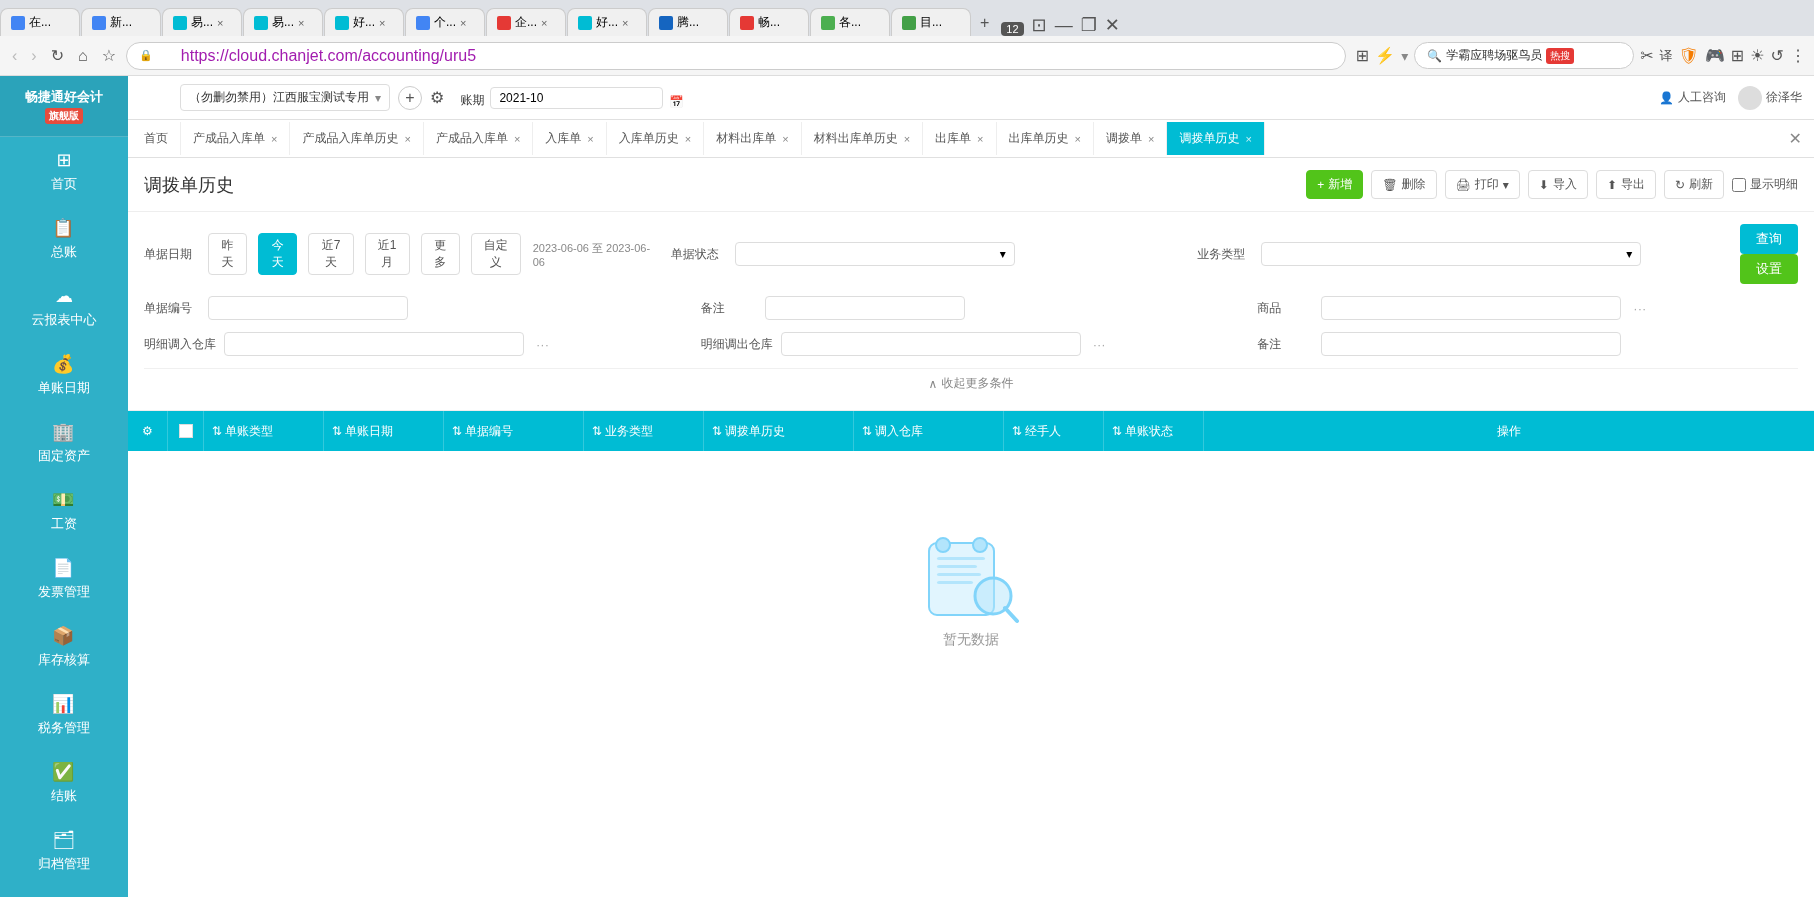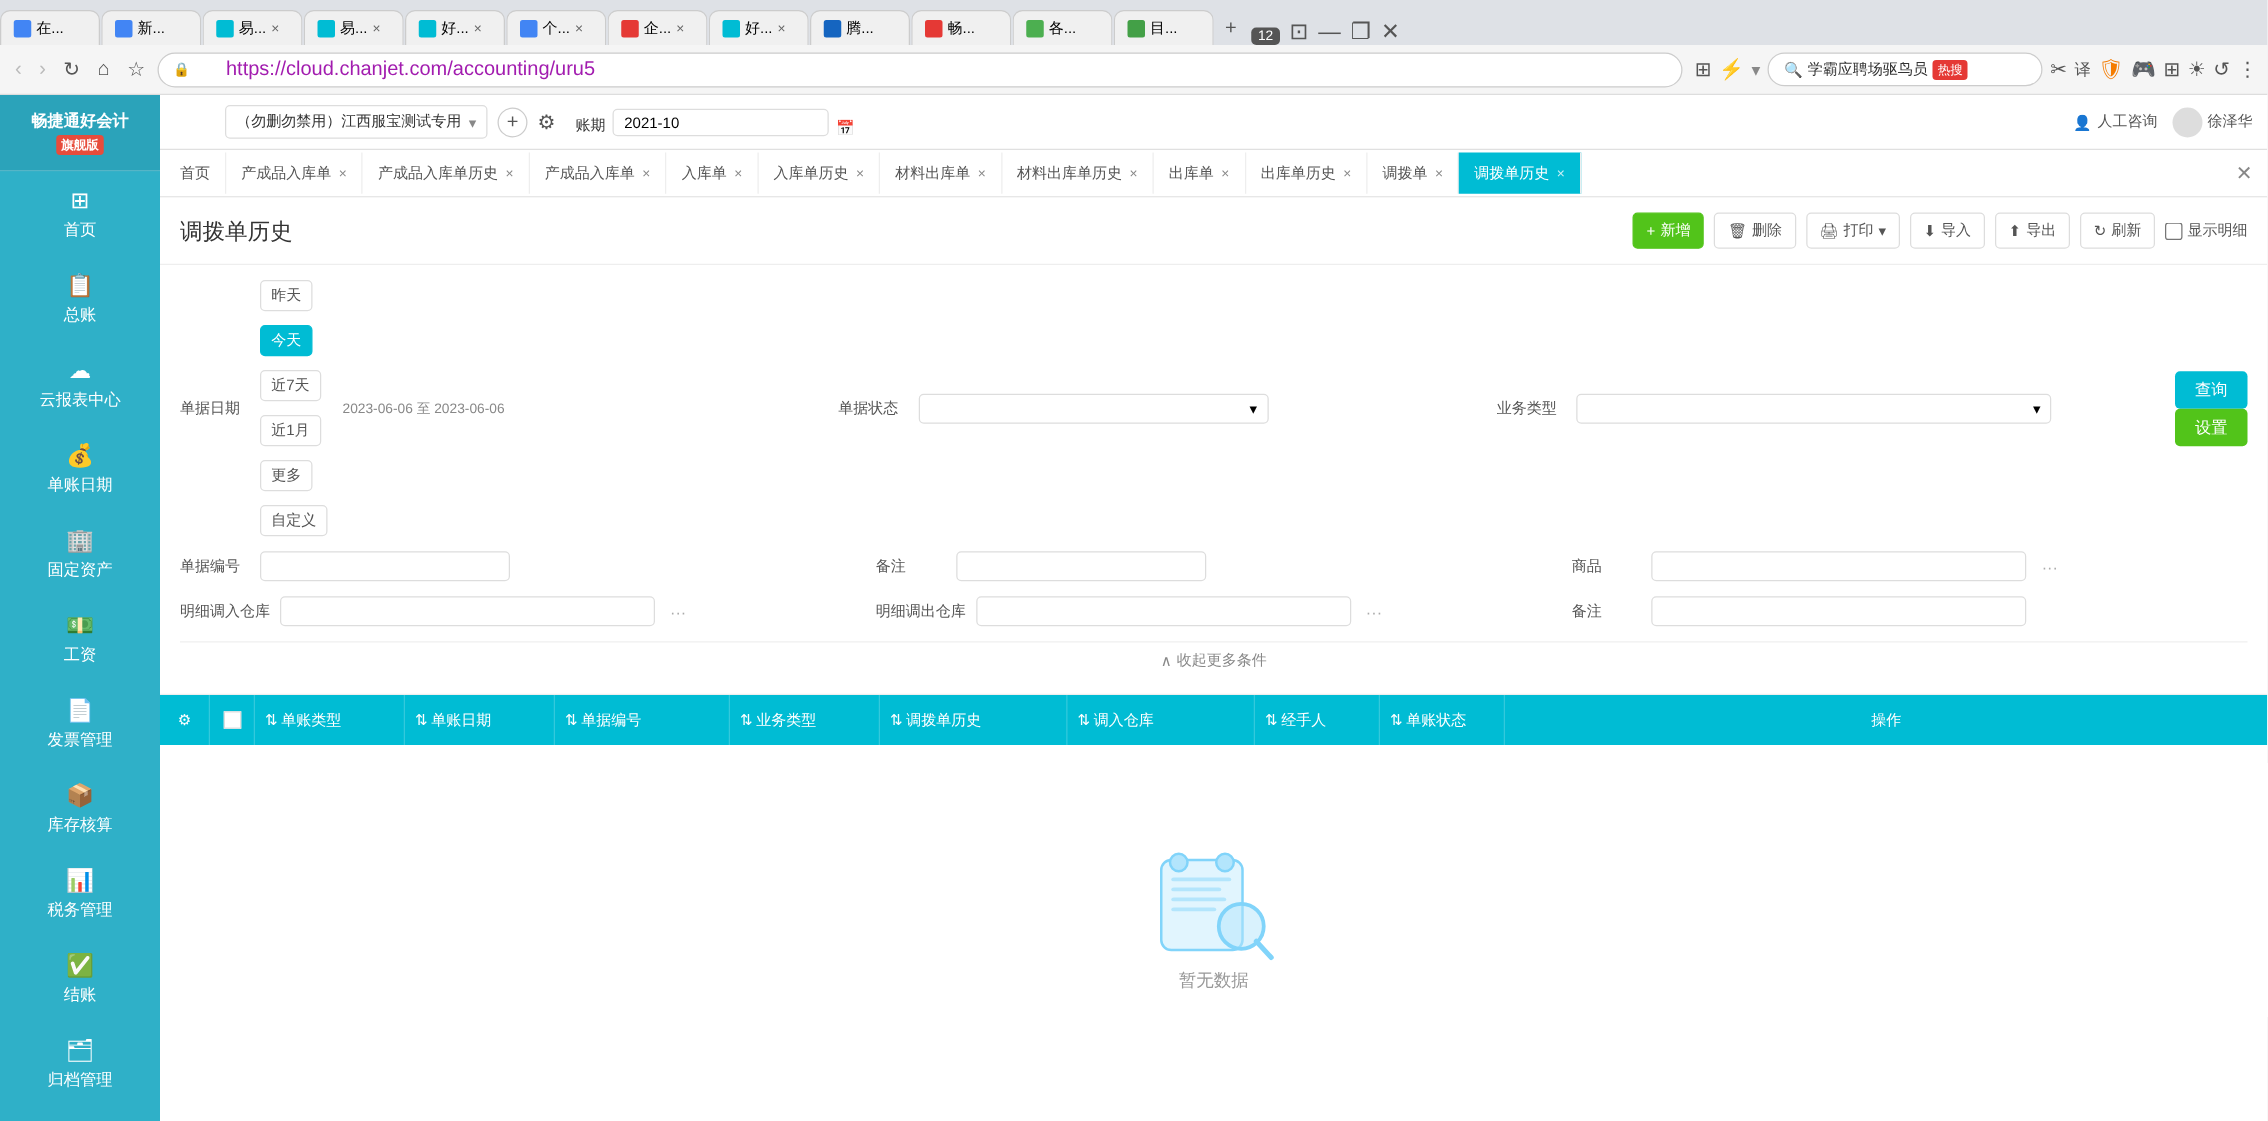--- a/index.html
+++ b/index.html
@@ -61,21 +61,21 @@
     .header-actions { margin-left: auto; display: flex; gap: 8px; align-items: center; }
     .action-btn { display: flex; align-items: center; gap: 4px; padding: 5px 10px; border: 1px solid #ddd; border-radius: 4px; background: white; cursor: pointer; font-size: 12px; color: #555; }
     .action-btn.primary { background: #52c41a; color: white; border-color: #52c41a; }
     .display-toggle { display: flex; align-items: center; gap: 4px; font-size: 12px; color: #555; }
     .checkbox-small { width: 14px; height: 14px; }
 
     
     .filter-section { padding: 12px 16px; border-bottom: 1px solid #eee; background: white; }
     .filter-row { display: flex; align-items: center; gap: 16px; margin-bottom: 12px; flex-wrap: wrap; }
     .filter-label { font-size: 12px; color: #555; white-space: nowrap; min-width: 56px; }
-    .date-filter { display: flex; align-items: flex-start; gap: 11px; flex-direction: column; }
+    .date-filter { display: flex; align-items: flex-end; gap: 11px; }
     .date-btn { padding: 3px 8px; border: 1px solid #ddd; border-radius: 4px; background: white; font-size: 12px; color: #555; cursor: pointer; }
     .date-btn.active { background: #00bcd4; color: white; border-color: #00bcd4; }
     .filter-input { border: 1px solid #ddd; border-radius: 4px; padding: 4px 8px; font-size: 12px; width: 200px; }
     .filter-select { border: 1px solid #ddd; border-radius: 4px; padding: 4px 8px; font-size: 12px; width: 280px; display: flex; align-items: center; justify-content: space-between; cursor: pointer; }
     .filter-group { display: flex; align-items: center; gap: 8px; flex: 1; }
     .filter-dots { color: #aaa; margin-left: 4px; }
     .collapse-bar { display: flex; justify-content: center; align-items: center; padding: 6px; cursor: pointer; color: #888; font-size: 12px; gap: 4px; border-top: 1px solid #f0f0f0; }
 
     
     .table-container { background: white; }

